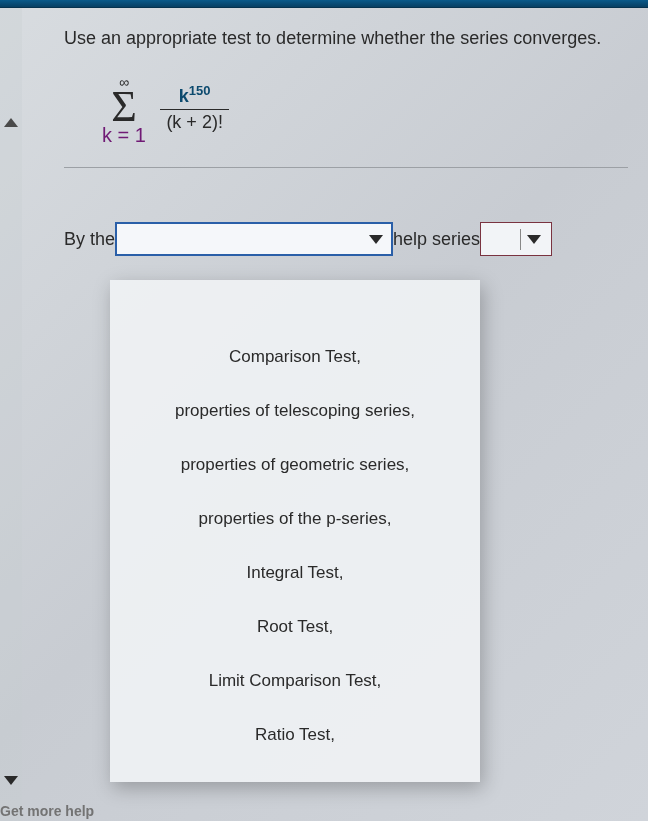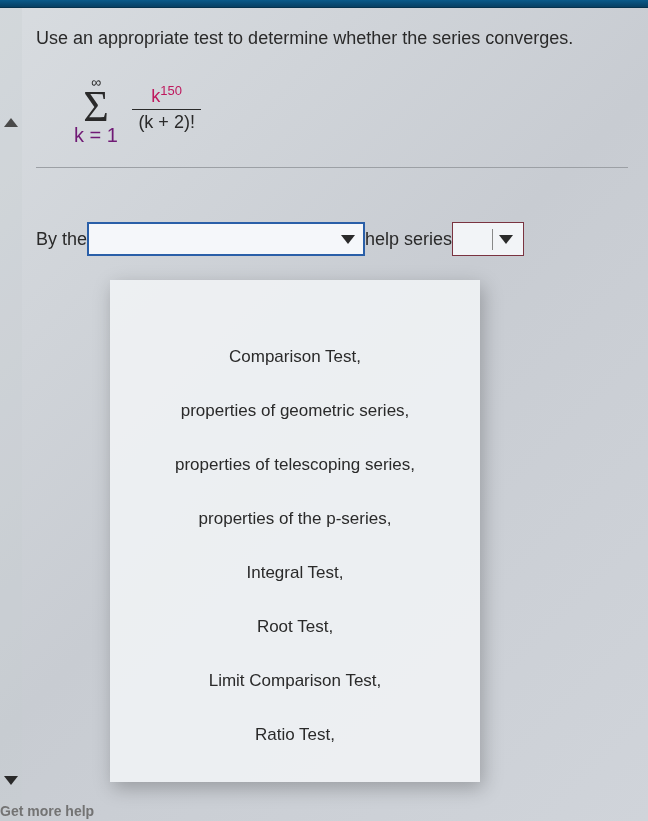--- a/index.html
+++ b/index.html
@@ -40,21 +40,21 @@
       border-bottom: 9px solid #4a4a4a;
       margin-top: 110px;
     }
     .scroll-arrow.down {
       border-top: 9px solid #2a2a2a;
       position: absolute;
       bottom: 30px;
       left: 4px;
     }
     .main-content {
-      padding: 18px 20px 0 36px;
+      padding: 18px 20px 0 64px;
       position: relative;
     }
     .question-text {
       font-size: 18px;
       color: #2a2a2a;
       line-height: 1.4;
       margin-bottom: 24px;
     }
     .formula {
       margin-left: 38px;
@@ -89,22 +89,23 @@
     .fraction {
       display: inline-block;
       vertical-align: middle;
       text-align: center;
       margin-left: 10px;
       position: relative;
       top: -2px;
     }
     .numerator {
       font-size: 18px;
-      color: #be185d;
+      color: #0c4a6e;
       padding: 0 6px 2px 6px;
+      font-weight: bold;
     }
     .numerator sup {
       font-size: 13px;
       vertical-align: super;
     }
     .frac-line {
       border-top: 1.5px solid #2a2a2a;
       width: 100%;
     }
     .denominator {
@@ -228,22 +229,22 @@
       <div class="dd-arrow-box">
         <div class="dd-arrow"></div>
       </div>
     </div>
   </div>
 
 </div>
 
 <div class="dropdown-list">
   <div class="dd-option">Comparison Test,</div>
+  <div class="dd-option">properties of telescoping series,</div>
   <div class="dd-option">properties of geometric series,</div>
-  <div class="dd-option">properties of telescoping series,</div>
   <div class="dd-option">properties of the p-series,</div>
   <div class="dd-option">Integral Test,</div>
   <div class="dd-option">Root Test,</div>
   <div class="dd-option">Limit Comparison Test,</div>
   <div class="dd-option">Ratio Test,</div>
 </div>
 
 <div class="footer-link">Get more help</div>
 
 </body></html>

